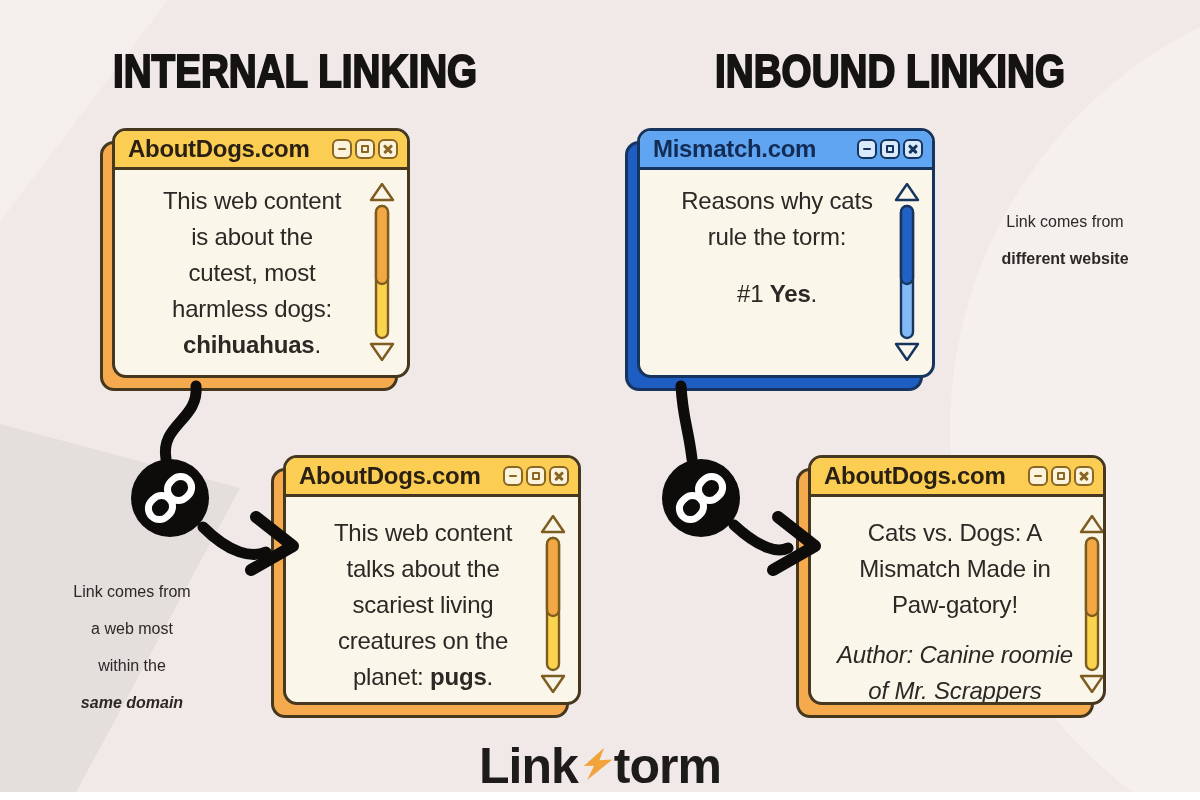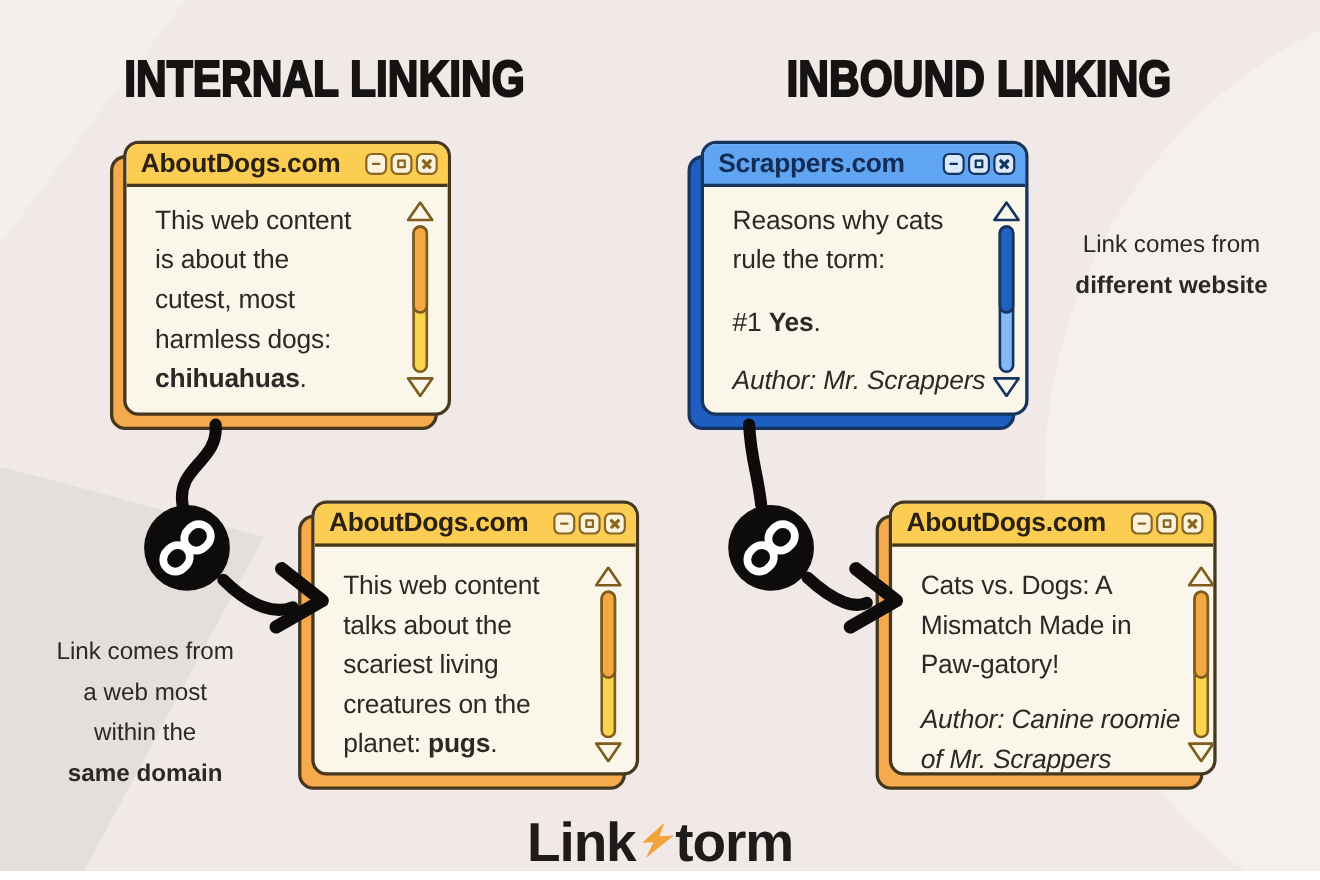--- a/index.html
+++ b/index.html
@@ -28,21 +28,21 @@
   .heading-right{left:640px;width:500px;}
 
   
   .window{position:absolute;width:298px;height:250px;}
   .card-back{position:absolute;left:-12px;top:13px;width:100%;height:100%;
     border-radius:14px;border:3px solid;box-sizing:border-box;}
   .yellow .card-back{background:#F6AA4E;border-color:#46371F;}
   .blue .card-back{background:#1E5EC2;border-color:#16355E;}
   .card-front{position:absolute;left:0;top:0;width:100%;height:100%;
     border-radius:14px;border:3px solid;box-sizing:border-box;
-    background:#FBF6EA;overflow:hidden;display:flex;flex-direction:column;}
+    background:#FBF6EA;overflow:hidden;display:flex;flex-direction:column;text-align:center;}
   .yellow .card-front{border-color:#46371F;}
   .blue .card-front{border-color:#16355E;}
 
   .titlebar{height:36px;flex:0 0 36px;display:flex;align-items:center;
     padding:0 9px 0 13px;border-bottom:3px solid;}
   .yellow .titlebar{background:#FBCE53;border-color:#46371F;}
   .blue .titlebar{background:#60A5F1;border-color:#16355E;}
   .wtitle{font-size:24px;font-weight:bold;letter-spacing:-0.3px;}
   .yellow .wtitle{color:#2A2013;}
   .blue .wtitle{color:#122C55;}
@@ -67,21 +67,21 @@
   .yellow .g-close::before,.yellow .g-close::after{background:#8A6624;}
   .blue .g-close::before,.blue .g-close::after{background:#16355E;}
 
   .content{flex:1;display:flex;padding:13px 6px 24px 26px;}
   .pad18 .content{padding-top:18px;}
   .textcol{flex:1;font-size:24px;line-height:36px;color:#2B2825;letter-spacing:-0.2px;}
   .tline{white-space:nowrap;}
   .scrollcol{flex:0 0 38px;display:flex;justify-content:center;align-items:flex-start;}
 
   
-  .caption{position:absolute;text-align:center;font-size:22px;line-height:37px;color:#2B2825;}
+  .caption{position:absolute;text-align:center;font-size:16px;line-height:37px;color:#2B2825;}
   .caption-left{left:12px;top:573px;width:240px;}
   .caption-right{left:945px;top:203px;width:240px;}
 
   
   .logo{position:absolute;left:0;top:740px;width:1200px;height:52px;
     display:flex;align-items:center;justify-content:center;}
   .logo-text{font-size:50px;font-weight:bold;color:#1E1C1A;letter-spacing:-1px;}
   .logo-bolt{width:34px;height:48px;margin:0 0 4px 2px;flex:0 0 auto;}
 
   .overlay{position:absolute;left:0;top:0;width:1200px;height:800px;pointer-events:none;}
@@ -132,39 +132,38 @@
           </svg>
         </div>
       </div>
     </div>
   </div>
 
   <div class="window blue" style="left:637px;top:128px;">
     <div class="card-back"></div>
     <div class="card-front">
       <div class="titlebar">
-        <span class="wtitle">Scrappers.com</span>
+        <span class="wtitle">Mismatch.com</span>
         <span class="winbtns">
           <span class="wbtn">
               <span class="g-min"></span>
             </span>
           <span class="wbtn">
               <span class="g-max"></span>
             </span>
           <span class="wbtn">
               <span class="g-close"></span>
             </span>
         </span>
       </div>
       <div class="content">
         <div class="textcol">
             <div class="tline"><span>Reasons why cats</span></div>
             <div class="tline"><span>rule the torm:</span></div>
             <div class="tline" style="margin-top: 21px;"><span>#1 </span><span style="font-weight: bold;">Yes</span><span>.</span></div>
-            <div class="tline" style="margin-top: 17px;"><span style="font-style: italic;">Author: Mr. Scrappers</span></div>
           </div>
         <div class="scrollcol">
           <svg width="26" height="178" viewBox="0 0 26 178">
             <polygon points="13,1 24,17 2,17" fill="#FBF6EA" stroke="#16355E" stroke-width="2.4" stroke-linejoin="round"></polygon>
             <rect x="7" y="23" width="12" height="132" rx="6" fill="#82B9F6" stroke="#16355E" stroke-width="2.4"></rect>
             <rect x="7" y="23" width="12" height="78" rx="6" fill="#2161C4" stroke="#16355E" stroke-width="2.4"></rect>
             <polygon points="13,177 2,161 24,161" fill="#FBF6EA" stroke="#16355E" stroke-width="2.4" stroke-linejoin="round"></polygon>
           </svg>
         </div>
       </div>
@@ -242,21 +241,21 @@
           </svg>
         </div>
       </div>
     </div>
   </div>
 
   <div class="caption caption-left">
       <div class="tline"><span>Link comes from</span></div>
       <div class="tline"><span>a web most</span></div>
       <div class="tline"><span>within the</span></div>
-      <div class="tline"><span style="font-weight: bold;">same domain</span></div>
+      <div class="tline"><span style="font-weight: bold; font-style: italic;">same domain</span></div>
     </div>
   <div class="caption caption-right">
       <div class="tline"><span>Link comes from</span></div>
       <div class="tline"><span style="font-weight: bold;">different website</span></div>
     </div>
 
   <svg class="overlay" viewBox="0 0 1200 800">
 
     <g>
       <path d="M196,386 C199,420 160,424 166,459" fill="none" stroke="#0D0C0B" stroke-width="11" stroke-linecap="round"></path>

